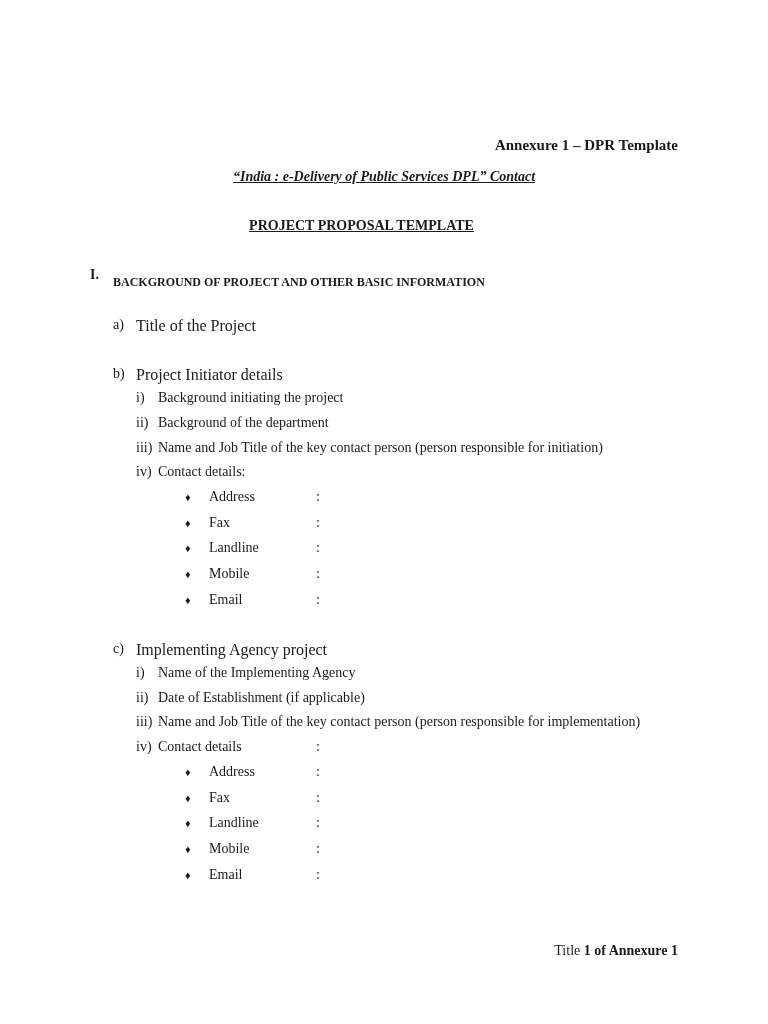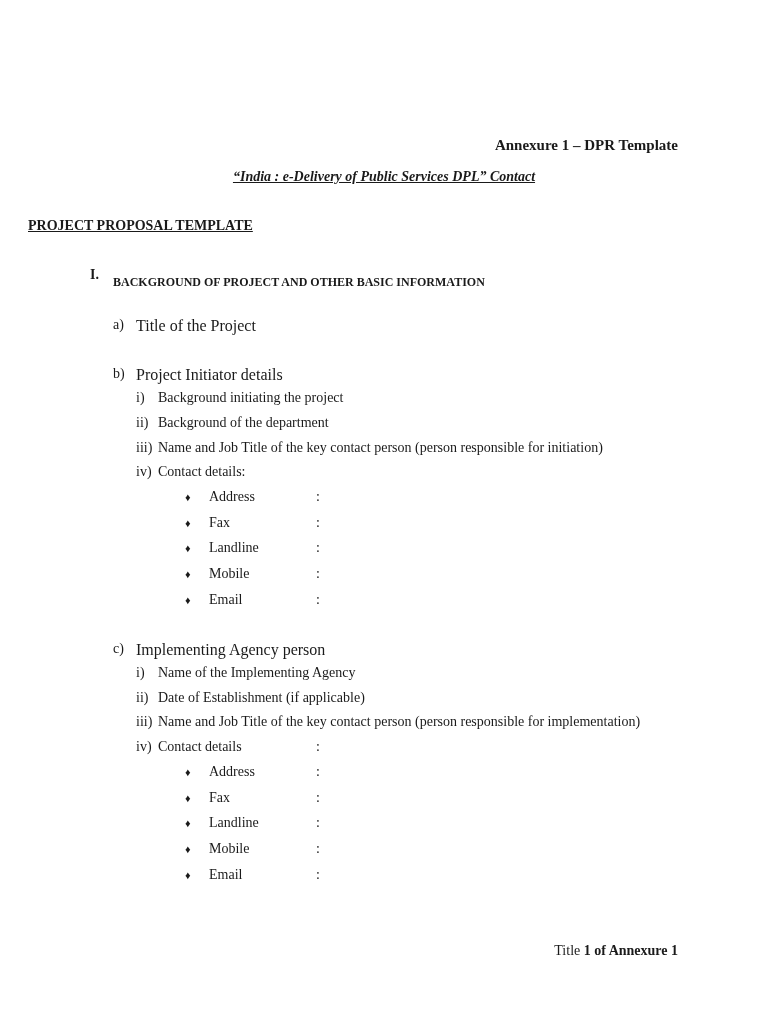--- a/index.html
+++ b/index.html
@@ -20,24 +20,23 @@
     .annex-title {
       right: 90px; top: 94px;
       font-weight: bold; font-size: 15px; margin-top: 44px;
     }
     .project-title {
       left: 0; width: 768px; text-align: center; top: 170px;
       font-style: italic; font-weight: bold; font-size: 14px;
       text-decoration: underline;
     }
     .proposal-title {
-      left: 0; width: 723px; text-align: left; top: 219px;
+      left: 0; width: 723px; text-align: center; top: 219px;
       font-weight: bold; font-size: 14px;
       text-decoration: underline;
-      margin-left: 28px;
     }
     .section-num { left: 90px; top: 268px; font-weight: bold; font-size: 14px; }
     .section-heading { left: 113px; top: 276px; font-weight: bold; font-size: 12px; }
     .alpha-marker { left: 113px; font-size: 14px; }
     .alpha-text { left: 136px; font-size: 16px; }
     .roman-marker { left: 136px; font-size: 14px; }
     .roman-text { left: 158px; font-size: 14px; }
     .bullet {
       left: 185px; font-size: 11px;
     }
@@ -89,21 +88,21 @@
 
 <div class="abs bullet" style="top:569px">♦</div>
 <div class="abs bullet-label" style="top:567px">Mobile</div>
 <div class="abs colon" style="top:567px">:</div>
 
 <div class="abs bullet" style="top:595px">♦</div>
 <div class="abs bullet-label" style="top:593px">Email</div>
 <div class="abs colon" style="top:593px">:</div>
 
 <div class="abs alpha-marker" style="top:642px">c)</div>
-<div class="abs alpha-text" style="top:642px">Implementing Agency person</div>
+<div class="abs alpha-text" style="top:642px">Implementing Agency project</div>
 
 <div class="abs roman-marker" style="top:666px">i)</div>
 <div class="abs roman-text" style="top:666px">Name of the Implementing Agency</div>
 
 <div class="abs roman-marker" style="top:691px">ii)</div>
 <div class="abs roman-text" style="top:691px">Date of Establishment (if applicable)</div>
 
 <div class="abs roman-marker" style="top:715px">iii)</div>
 <div class="abs roman-text" style="top:715px">Name and Job Title of the key contact person (person responsible for implementation)</div>
 

